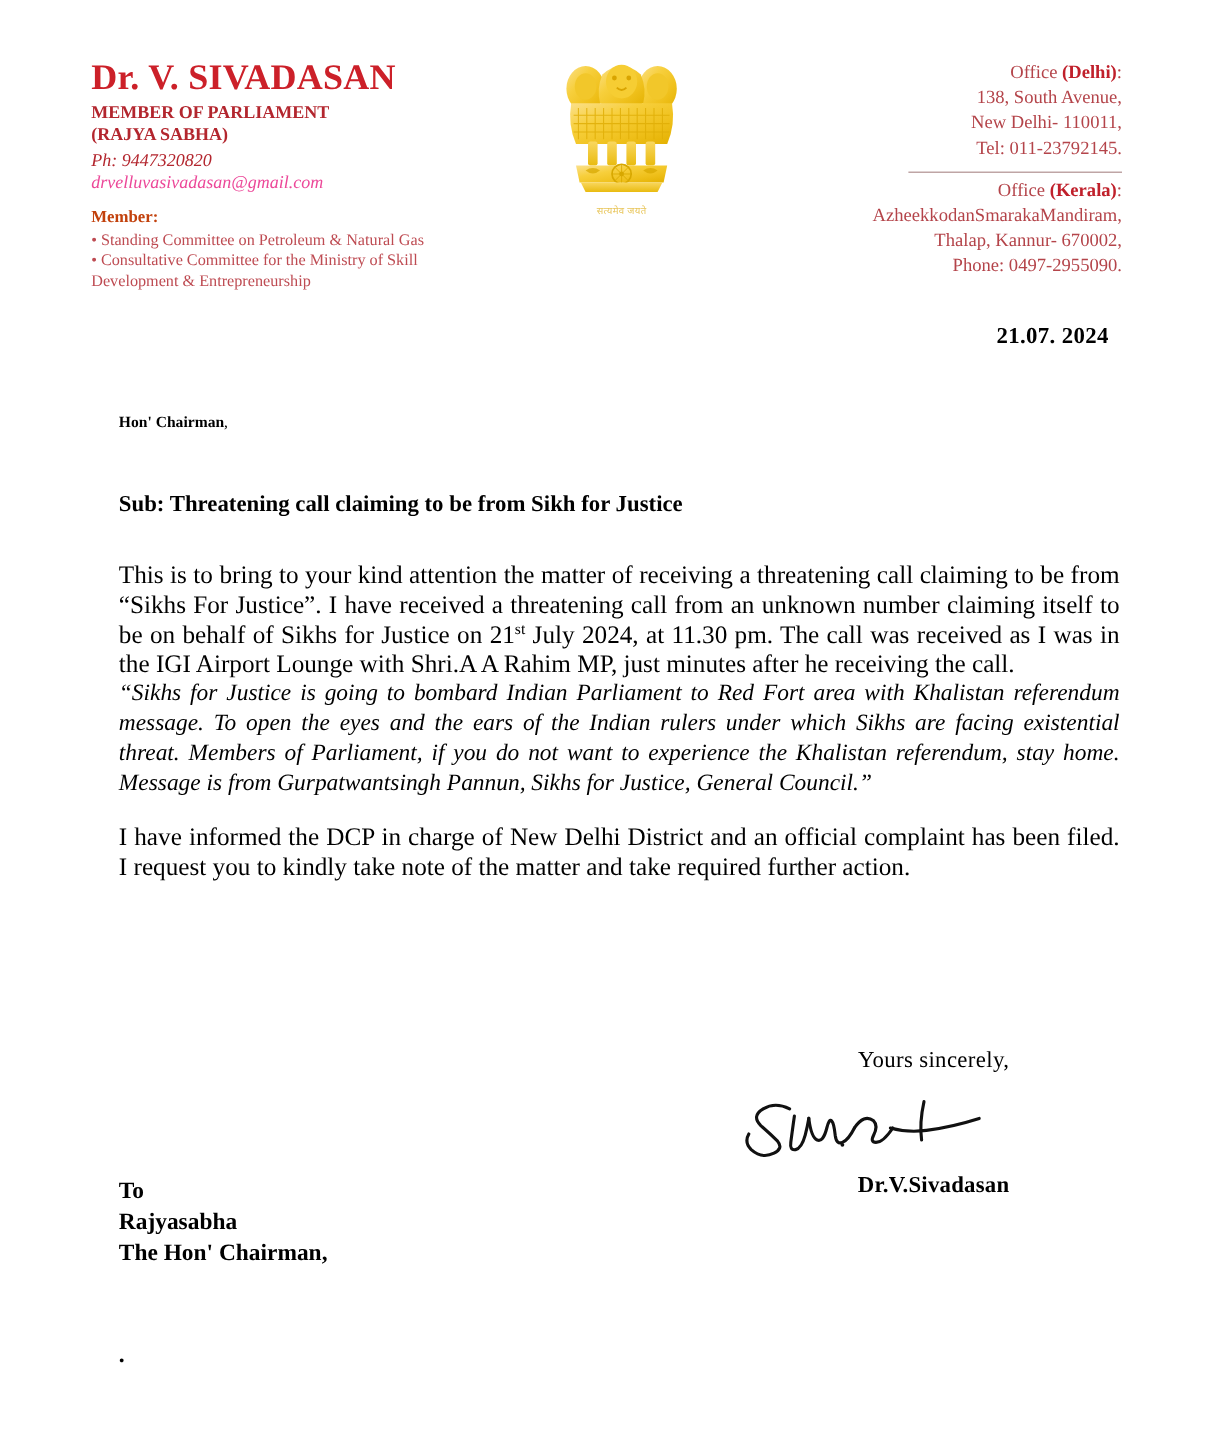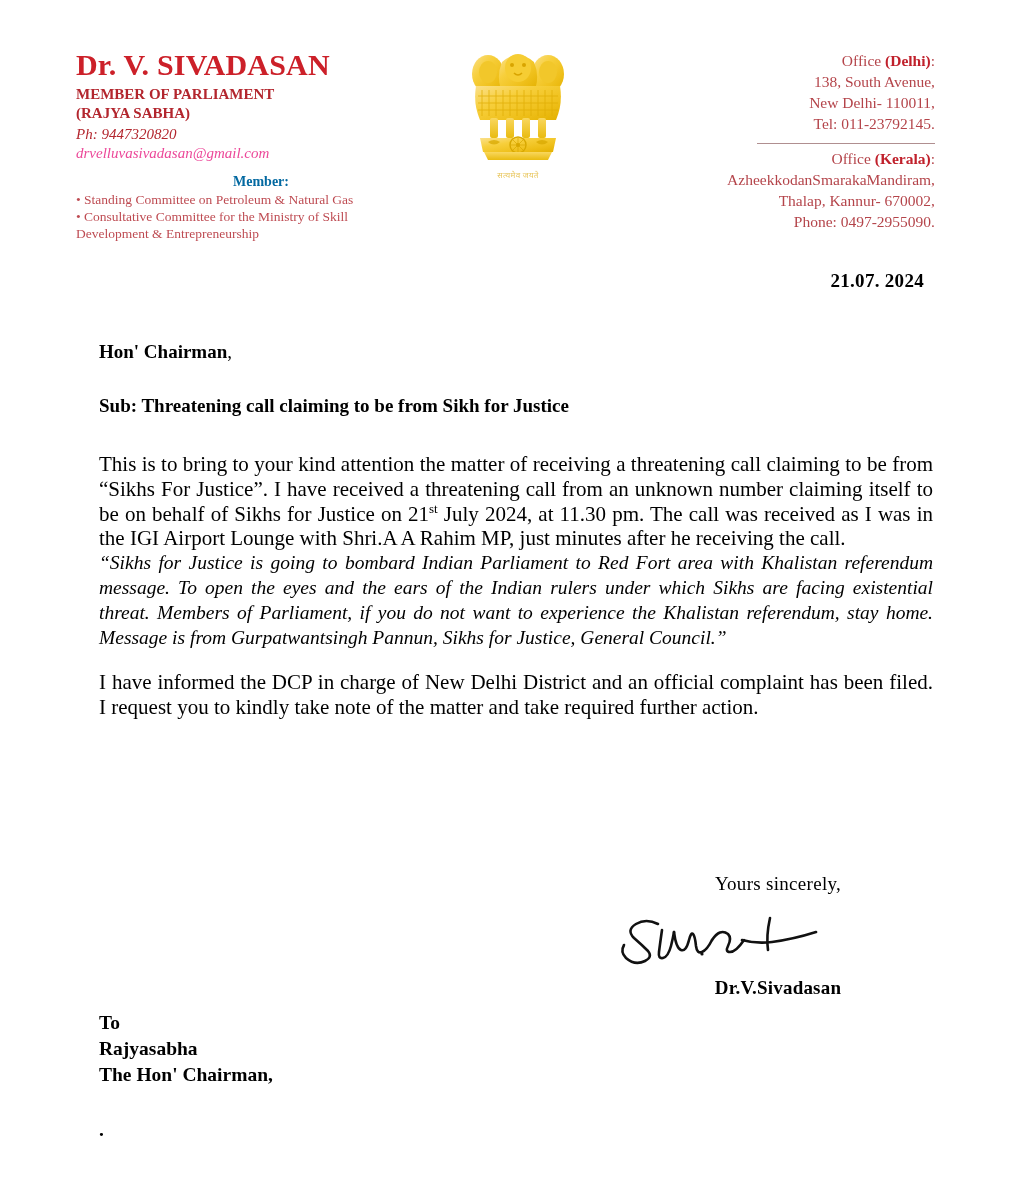--- a/index.html
+++ b/index.html
@@ -73,23 +73,22 @@
     font-style: italic;
     font-size: 15px;
     line-height: 19px;
     color: #ec4899;
   }
   .lh-member-title {
     font-family: "Liberation Serif", serif;
     font-weight: bold;
     font-size: 14px;
     line-height: 18px;
-    color: #0369a1;
+    color: #c2410c;
     margin-top: 10px;
-    text-align: center;
   }
   .lh-member-item {
     font-family: "Liberation Serif", serif;
     font-size: 13.5px;
     line-height: 17px;
     color: #be4b52;
   }
 
   
   .lh-emblem {
@@ -151,23 +150,23 @@
   
   .body-wrap {
     position: absolute;
     left: 99px;
     top: 340px;
     width: 834px;
   }
   .salutation {
     font-family: "Liberation Serif", serif;
     font-weight: bold;
-    font-size: 19px;
+    font-size: 13px;
     line-height: 24px;
-    margin-bottom: 30px;
+    margin-bottom: 45px;
   }
   .salutation .comma { font-weight: normal; }
   .subject {
     font-family: "Liberation Serif", serif;
     font-weight: bold;
     font-size: 19px;
     line-height: 24px;
     margin-bottom: 34px;
   }
   .para {
@@ -221,21 +220,21 @@
     font-weight: bold;
     font-size: 19px;
     line-height: 23px;
     letter-spacing: 0.2px;
   }
 
   
   .recipient {
     position: absolute;
     left: 99px;
-    top: 1010px;
+    top: 980px;
     width: 420px;
   }
   .recipient div {
     font-family: "Liberation Serif", serif;
     font-weight: bold;
     font-size: 19.5px;
     line-height: 26px;
   }
   .trailing-dot {
     position: absolute;

